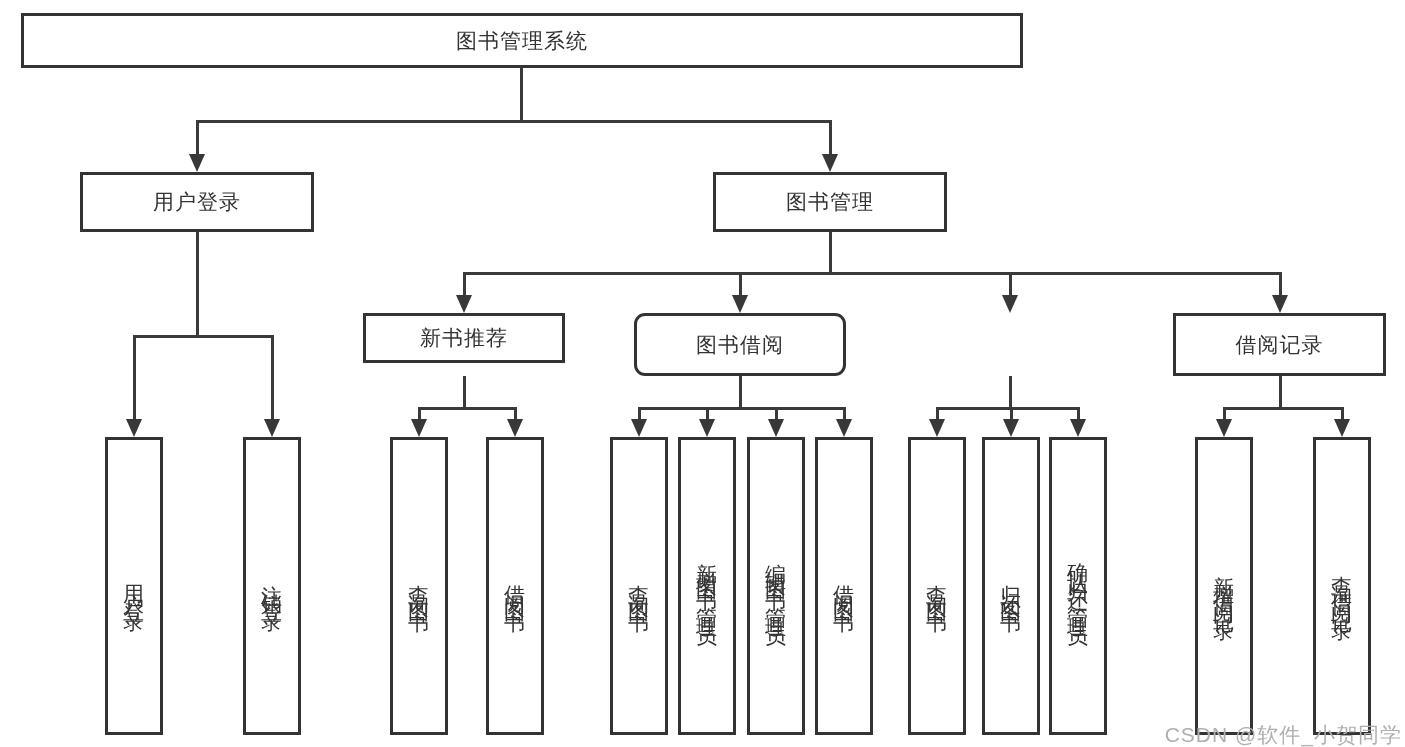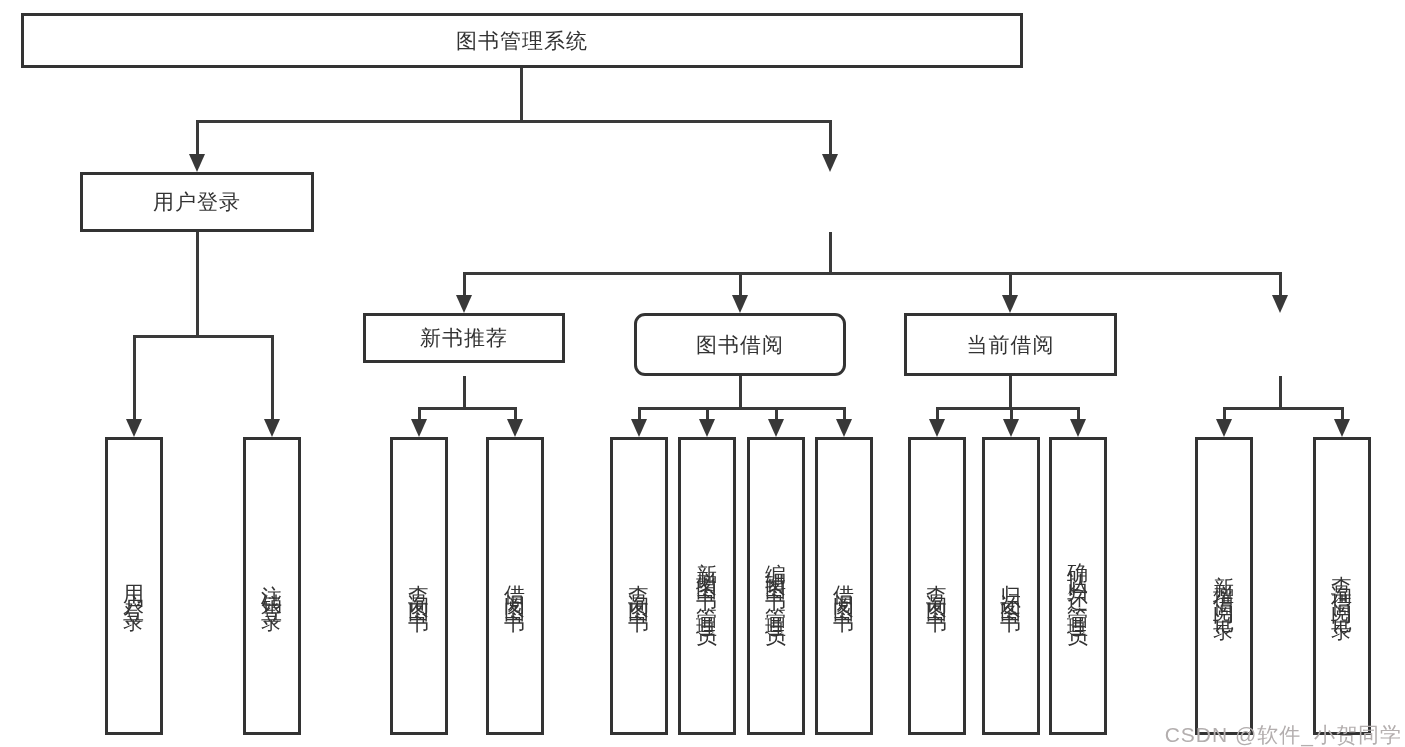--- a/index.html
+++ b/index.html
@@ -43,20 +43,23 @@
   <div class="vline" style="left:520px; top:68px; height:52px;"></div>
   <div class="hline" style="left:196px; top:120px; width:636px;"></div>
   <div class="vline" style="left:196px; top:120px; height:38px;"></div>
   <div class="vline" style="left:829px; top:120px; height:38px;"></div>
   <div class="arrow" style="left:189px; top:154px;"></div>
   <div class="arrow" style="left:822px; top:154px;"></div>
 
   <div class="box hbox" style="left:80px; top:172px; width:234px; height:60px;">
     <span>用户登录</span>
   </div>
+  <div class="box hbox" style="left:713px; top:172px; width:234px; height:60px;">
+    <span>图书管理</span>
+  </div>
 
   <div class="vline" style="left:196px; top:232px; height:103px;"></div>
   <div class="hline" style="left:133px; top:335px; width:140px;"></div>
   <div class="vline" style="left:133px; top:335px; height:86px;"></div>
   <div class="vline" style="left:271px; top:335px; height:86px;"></div>
   <div class="arrow" style="left:126px; top:419px;"></div>
   <div class="arrow" style="left:264px; top:419px;"></div>
 
   <div class="vline" style="left:829px;  top:232px; height:40px;"></div>
   <div class="hline" style="left:463px;  top:272px; width:818px;"></div>
@@ -68,22 +71,22 @@
   <div class="arrow" style="left:732px;  top:295px;"></div>
   <div class="arrow" style="left:1002px; top:295px;"></div>
   <div class="arrow" style="left:1272px; top:295px;"></div>
 
   <div class="box hbox" style="left:363px;  top:313px; width:202px; height:50px;">
     <span>新书推荐</span>
   </div>
   <div class="box hbox" style="left:634px;  top:313px; width:212px; height:63px;border-radius:11px;">
     <span>图书借阅</span>
   </div>
-  <div class="box hbox" style="left:904px;  top:313px; width:213px; height:63px;">
-    <span>当前借阅</span>
+  <div class="box hbox" style="left:1173px; top:313px; width:213px; height:63px;">
+    <span>借阅记录</span>
   </div>
 
   <div class="vline" style="left:463px;  top:376px; height:31px;"></div>
   <div class="vline" style="left:739px;  top:376px; height:31px;"></div>
   <div class="vline" style="left:1009px; top:376px; height:31px;"></div>
   <div class="vline" style="left:1279px; top:376px; height:31px;"></div>
 
   <div class="hline" style="left:418px;  top:407px; width:98px;"></div>
   <div class="hline" style="left:638px;  top:407px; width:207px;"></div>
   <div class="hline" style="left:936px;  top:407px; width:143px;"></div>

